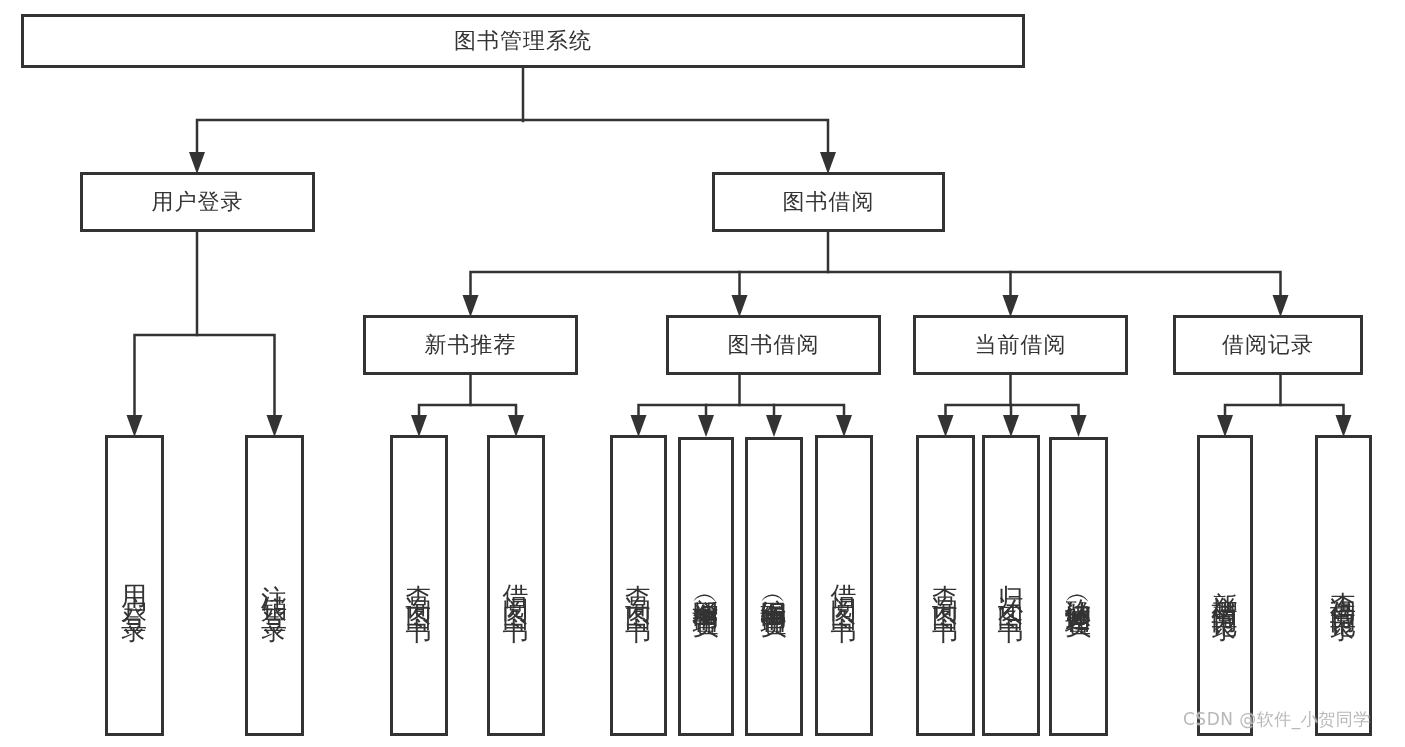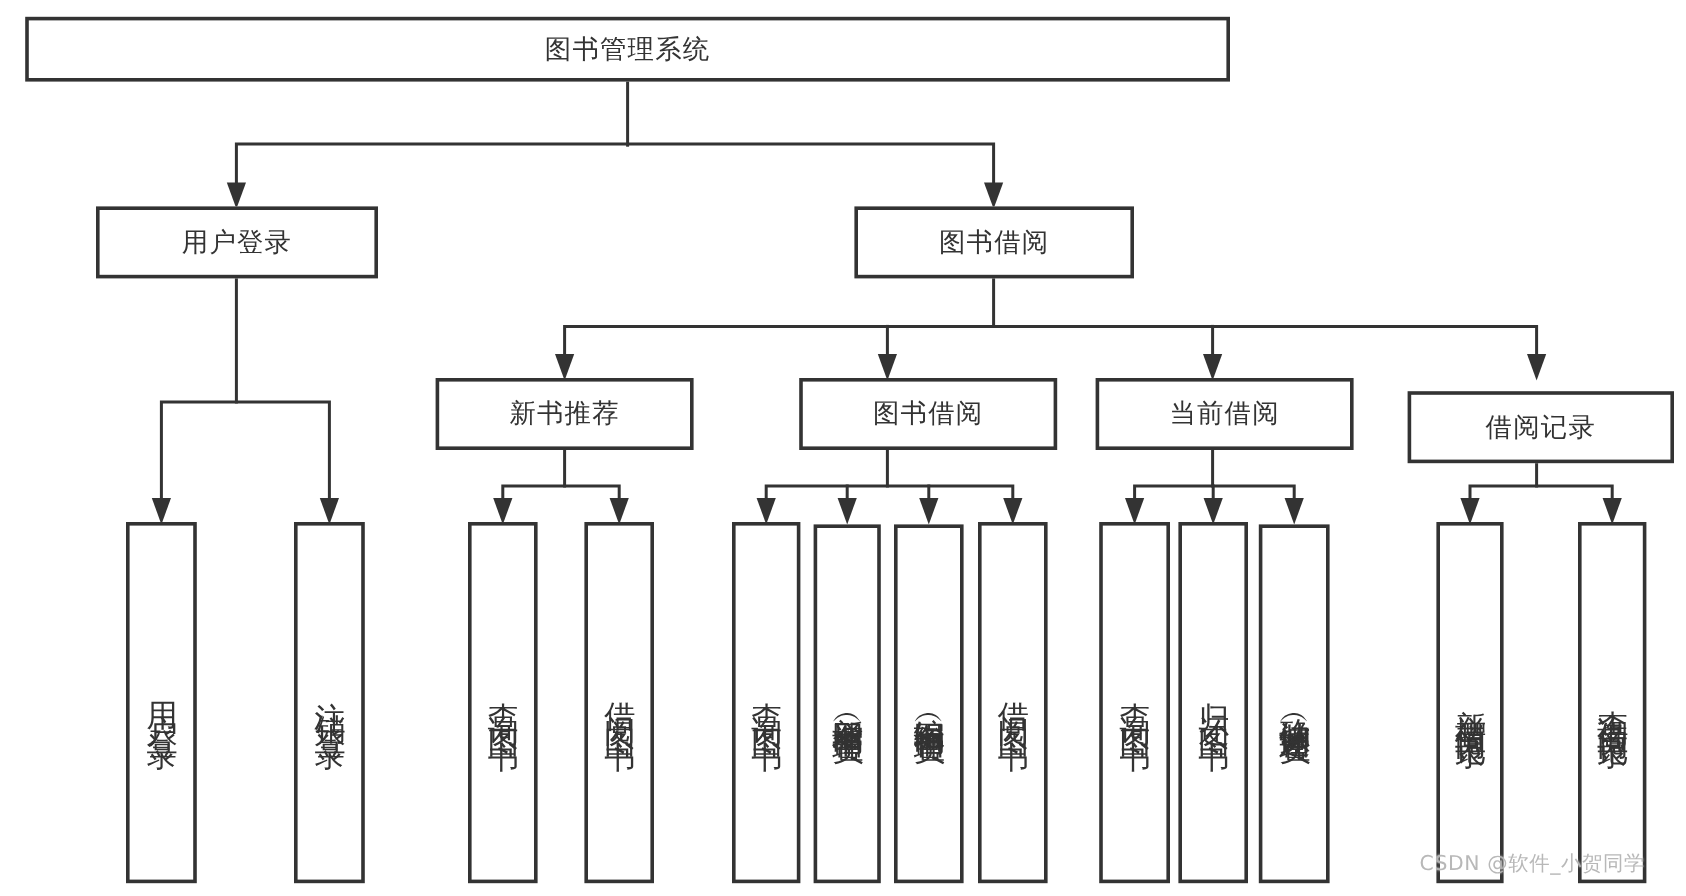--- a/index.html
+++ b/index.html
@@ -88,21 +88,21 @@
   </svg>
 
   <div class="node h" style="left:21px; top:14px; width:1004px; height:54px;">图书管理系统</div>
 
   <div class="node h" style="left:80px; top:172px; width:235px; height:60px;">用户登录</div>
   <div class="node h" style="left:712px; top:172px; width:233px; height:60px;">图书借阅</div>
 
   <div class="node h" style="left:363px; top:315px; width:215px; height:60px;">新书推荐</div>
   <div class="node h" style="left:666px; top:315px; width:215px; height:60px;">图书借阅</div>
   <div class="node h" style="left:913px; top:315px; width:215px; height:60px;">当前借阅</div>
-  <div class="node h" style="left:1173px; top:326px; width:222px; height:60px;">借阅记录</div>
+  <div class="node h" style="left:1173px; top:315px; width:190px; height:60px;">借阅记录</div>
 
   <div class="node v loose" style="left:105px; top:435px; width:59px; height:301px;">用户登录</div>
   <div class="node v loose" style="left:245px; top:435px; width:59px; height:301px;">注销登录</div>
 
   <div class="node v loose" style="left:390px; top:435px; width:58px; height:301px;">查询图书</div>
   <div class="node v loose" style="left:487px; top:435px; width:58px; height:301px;">借阅图书</div>
 
   <div class="node v loose" style="left:610px; top:435px; width:57px; height:301px;">查询图书</div>
   <div class="node v tight" style="left:678px; top:437px; width:56px; height:299px;">新增图书（管理员）</div>
   <div class="node v tight" style="left:745px; top:437px; width:58px; height:299px;">编辑图书（管理员）</div>

